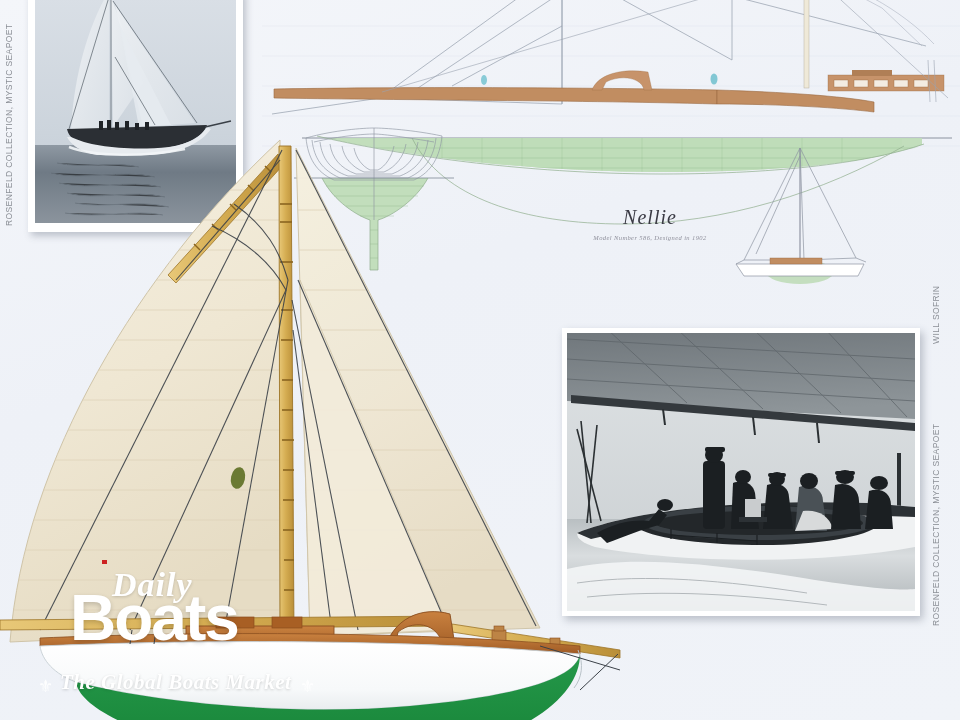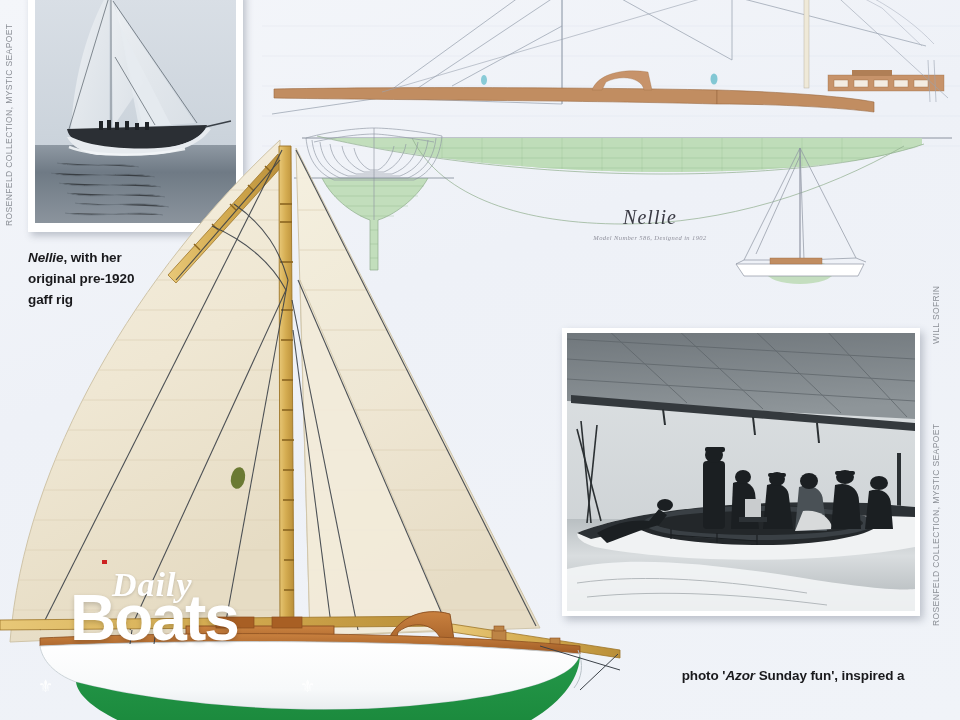--- a/index.html
+++ b/index.html
@@ -314,25 +314,20 @@
           <rect x="110" y="125" width="4" height="8"></rect>
         </g>
 
         <line x1="170" y1="130" x2="196" y2="124" stroke="#3a4047" stroke-width="1.4"></line>
 
         <path d="M34,150 C60,160 110,160 150,152" stroke="#f2f5f7" stroke-width="2.5" fill="none" opacity="0.9"></path>
       </svg>
     </div>
   </div>
 
-  <div class="caption" style="left:28px;top:248px;width:190px;">
-    <span><i>Nellie</i><span>, with her</span></span><br>
-    <span>original pre-1920</span><br>
-    <span>gaff rig</span>
-  </div>
 
   <div id="main-illu" class="abs">
     <svg width="660" height="600" viewBox="0 0 660 600" xmlns="http://www.w3.org/2000/svg">
       <defs>
         <linearGradient id="sailCloth" x1="0" y1="0" x2="0.3" y2="1">
           <stop offset="0%" stop-color="#f6f0e0"></stop>
           <stop offset="55%" stop-color="#efe7d3"></stop>
           <stop offset="100%" stop-color="#e6dcc4"></stop>
         </linearGradient>
         <linearGradient id="sparG" x1="0" y1="0" x2="1" y2="0">
@@ -597,23 +592,24 @@
         <g stroke="#9aa1a5" stroke-width="1" fill="none" opacity="0.7">
           <path d="M10,250 C80,240 160,248 240,260"></path>
           <path d="M20,264 C100,256 180,262 260,272"></path>
         </g>
       </svg>
     </div>
   </div>
 
   <div class="caption" style="left:648px;top:643px;width:290px;text-align:center;line-height:1.6;">
     <br>
-    <span><span>photo '</span><i>Azor</i><span> Sunday fun', inspired a</span></span><br>
+    <br>
   </div>
 
   <div id="watermark">
     <div class="wm-daily">Daily</div>
     <div class="wm-boats">Boats</div>
     <div class="wm-flourish" style="left:-4px;">⚜</div>
+    <div class="wm-tag">The Global Boats Market</div>
     <div class="wm-flourish" style="left:258px;">⚜</div>
   </div>
 
 </div>
 
 </body></html>

